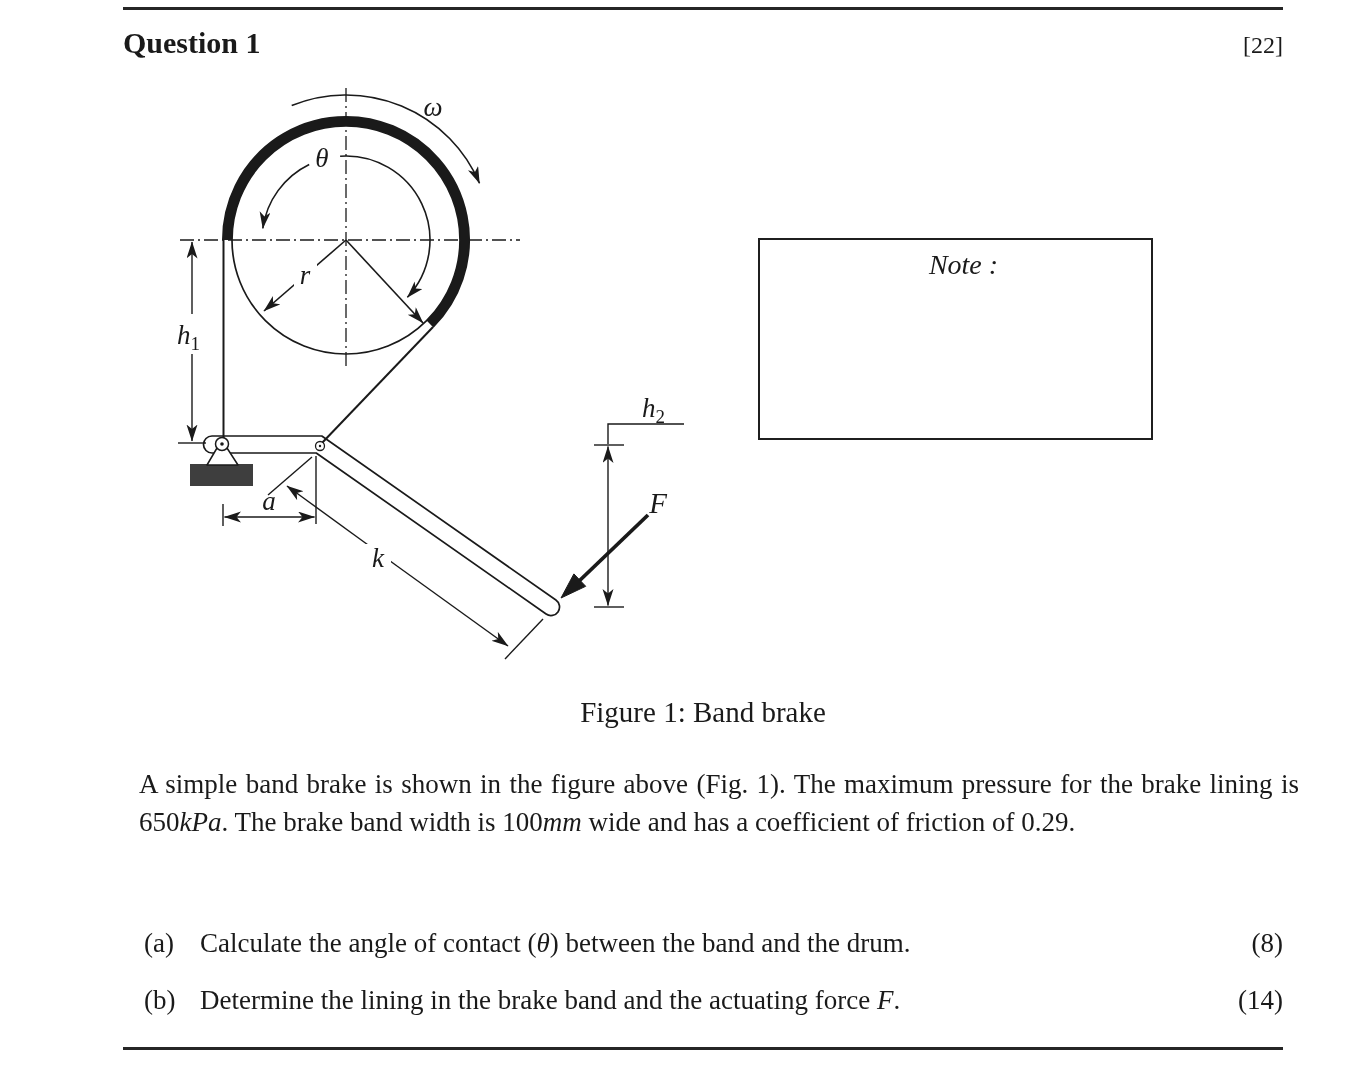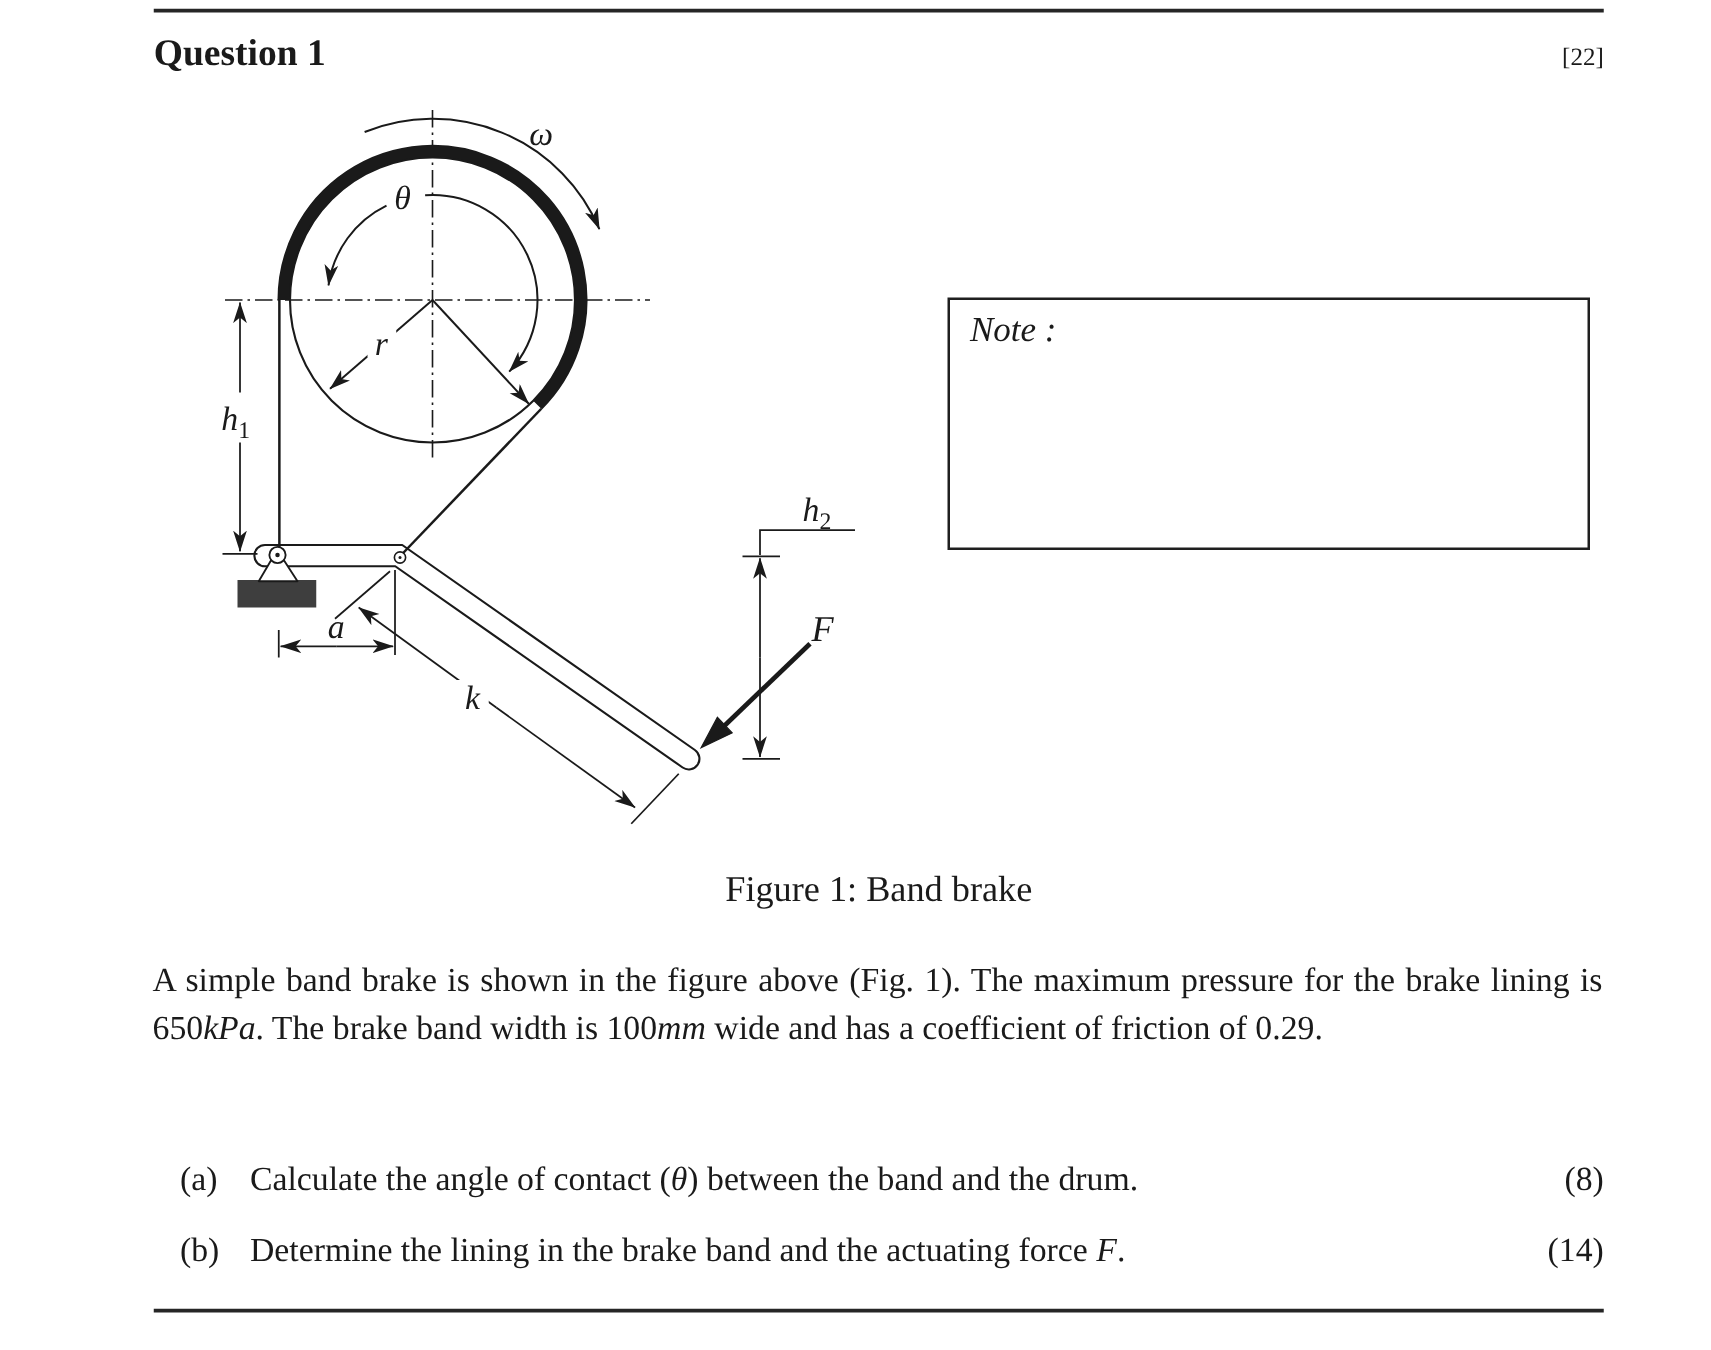--- a/index.html
+++ b/index.html
@@ -10,37 +10,37 @@
     font-family:"Liberation Serif","DejaVu Serif",serif;
     color:#1a1a1a;
     overflow:hidden;
   }
   .rule{position:absolute;left:123px;width:1160px;height:3px;background:#262626;}
   .rule.top{top:7px;}
   .rule.bottom{top:1047px;}
 
   .header-row{position:absolute;left:123px;top:26px;width:1160px;display:flex;justify-content:space-between;align-items:baseline;}
   .q-title{font-weight:bold;font-size:30px;}
-  .q-marks{font-size:20px;}
+  .q-marks{font-size:24px;}
 
   
-  .note-box{position:absolute;left:758px;top:238px;width:514px;height:202px;border:2px solid #1f1f1f;box-sizing:border-box;}
+  .note-box{position:absolute;left:758px;top:238px;width:395px;height:202px;border:2px solid #1f1f1f;box-sizing:border-box;text-align:center;}
   .note-title{font-style:italic;font-size:28px;margin:9px 0 0 16px;}
   .note-eqs{margin:14px 0 0 92px;font-size:27px;}
   .eq-row{margin-bottom:12px;white-space:nowrap;}
   .eq{display:inline-block;}
   .eq + .eq{margin-left:36px;}
   .mvar{font-style:italic;}
   .msub{font-size:19px;font-style:normal;vertical-align:-5px;}
   .meq{display:inline-block;margin:0 9px;}
   .munit{font-style:italic;}
 
   .fig-caption{position:absolute;left:123px;top:696px;width:1160px;text-align:center;font-size:29px;}
 
-  .para{position:absolute;left:122px;top:765px;width:1160px;font-size:27px;line-height:38px;text-align:justify;}
+  .para{position:absolute;left:139px;top:765px;width:1160px;font-size:27px;line-height:38px;text-align:justify;}
   .it{font-style:italic;}
 
   .items{position:absolute;left:123px;top:928px;width:1160px;font-size:27px;}
   .item-row{display:flex;align-items:baseline;margin-bottom:26px;}
   .item-label{width:42px;margin-left:21px;flex:none;}
   .item-text{flex:1;padding-left:14px;}
   .item-marks{flex:none;text-align:right;}
 
   
   .fig-svg{position:absolute;left:100px;top:70px;}

